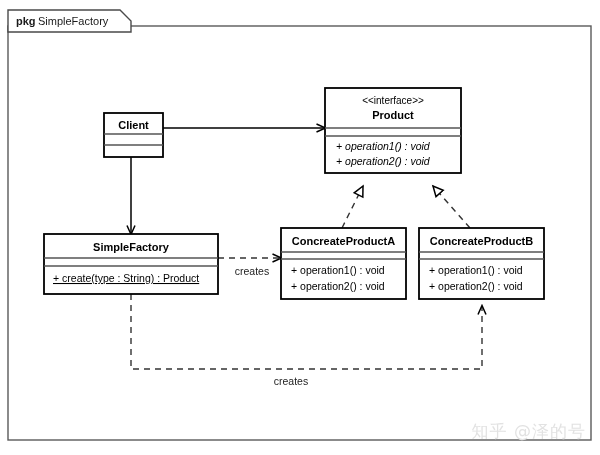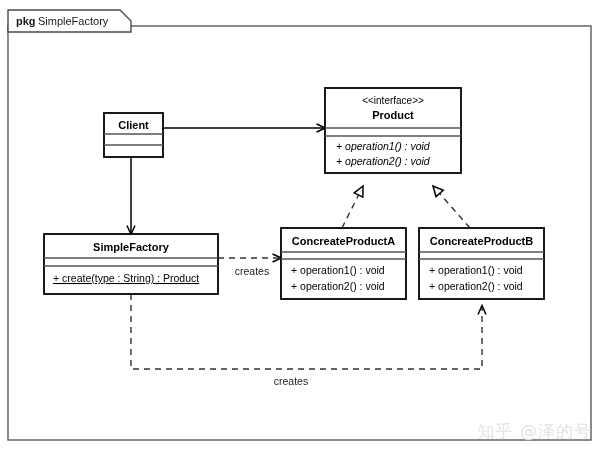--- a/index.html
+++ b/index.html
@@ -99,21 +99,21 @@
     fill: #ffffff;
   }
   .edge-label {
     font-family: "Liberation Sans", sans-serif;
     font-size: 10.5px;
     fill: #222222;
     text-anchor: middle;
   }
   .watermark {
     position: absolute;
-    right: 8px;
+    right: 14px;
     bottom: 12px;
     font-family: "DejaVu Sans", sans-serif;
     font-size: 17px;
     color: #e2e2e2;
     letter-spacing: 1px;
     white-space: nowrap;
     user-select: none;
   }
 </style>
 </head>

